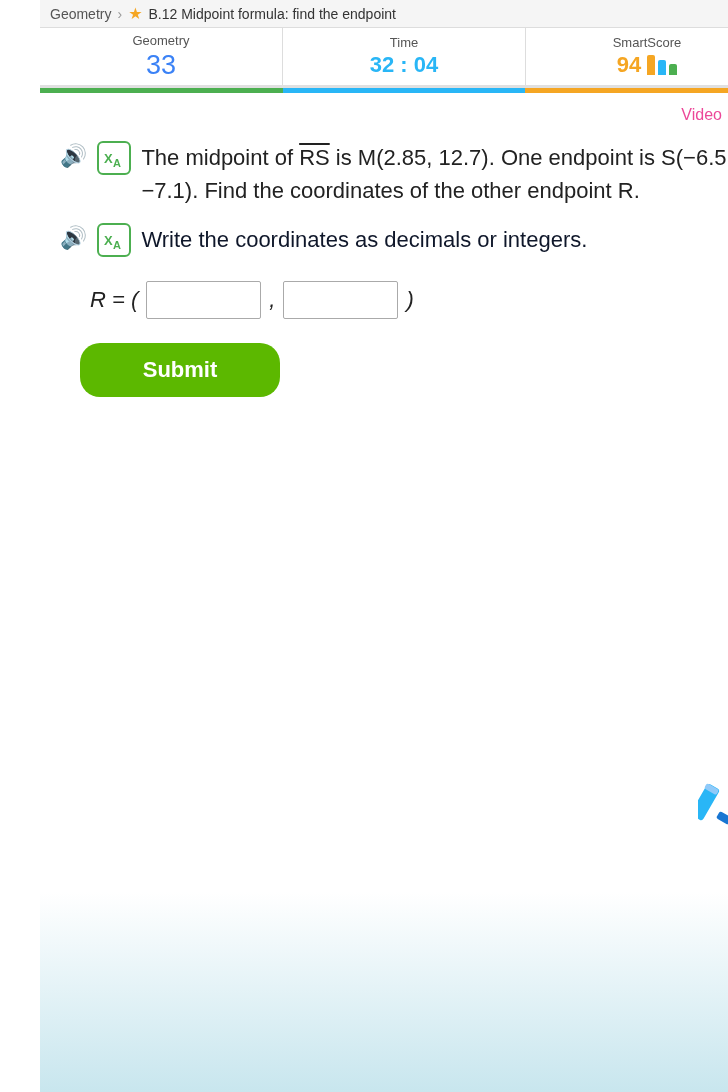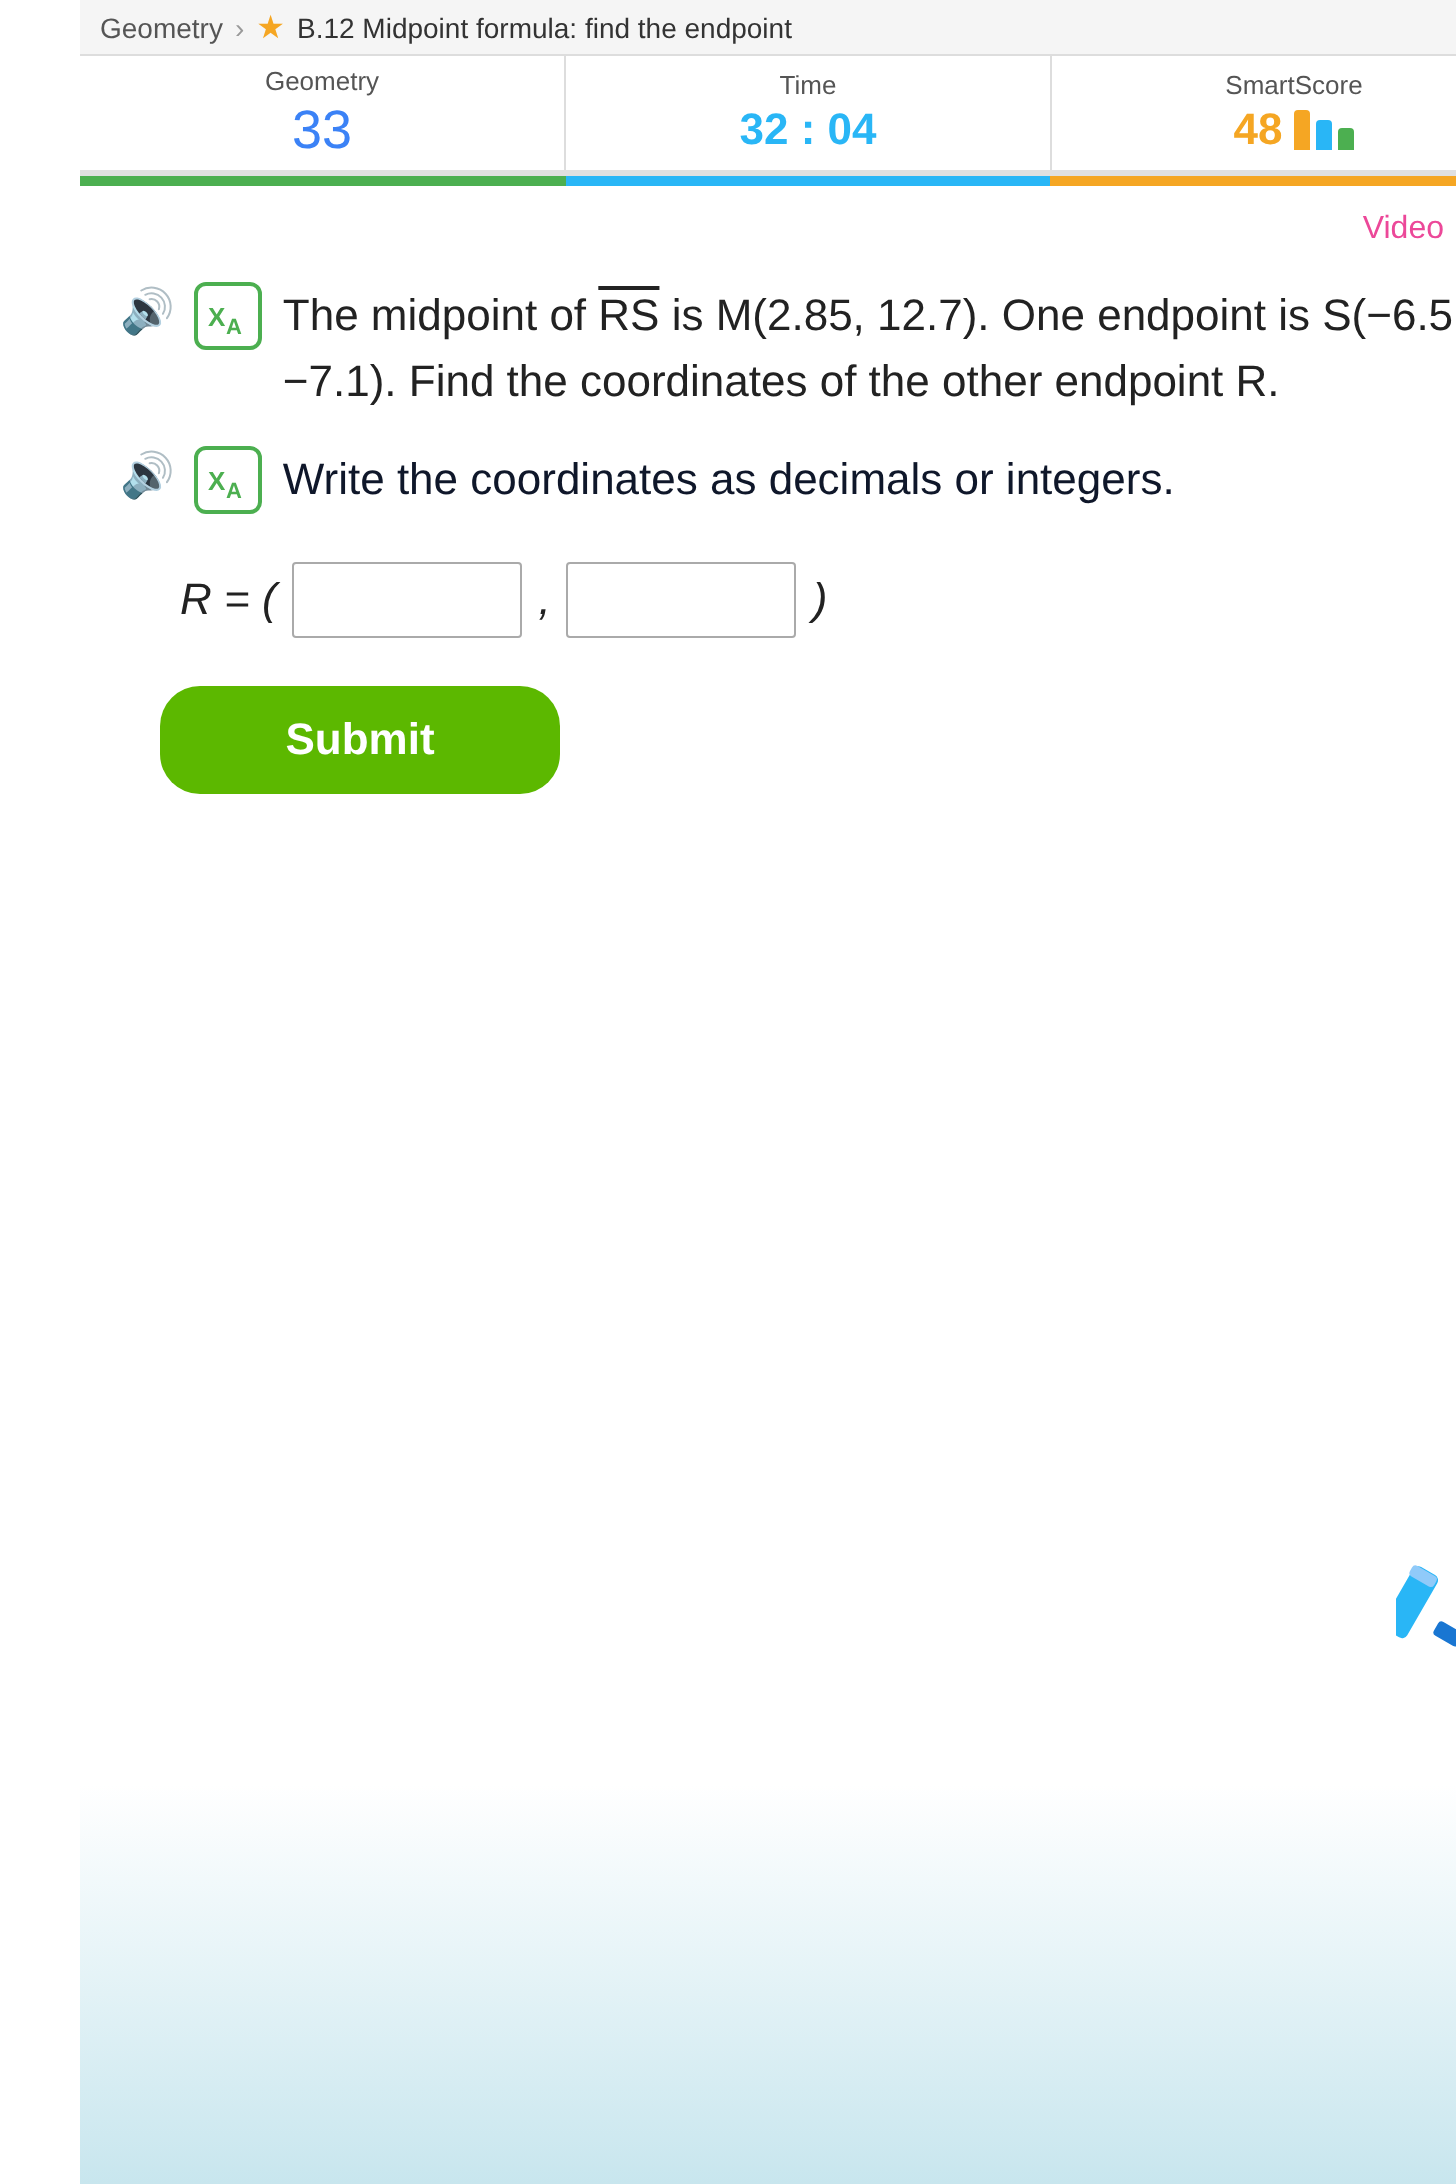--- a/index.html
+++ b/index.html
@@ -269,21 +269,21 @@
       <span class="stat-label">Geometry</span>
       <span class="stat-value-green">33</span>
     </div>
     <div class="stat-block">
       <span class="stat-label">Time</span>
       <span class="stat-value-blue">32 : 04</span>
     </div>
     <div class="stat-block">
       <span class="stat-label">SmartScore</span>
       <div class="stat-value-orange">
-        <span>48</span>
+        <span>94</span>
         <div class="score-badges">
           <div class="badge-bar orange"></div>
           <div class="badge-bar blue-b"></div>
           <div class="badge-bar green-b"></div>
         </div>
       </div>
     </div>
   </div>
 
   <div class="progress-container">

